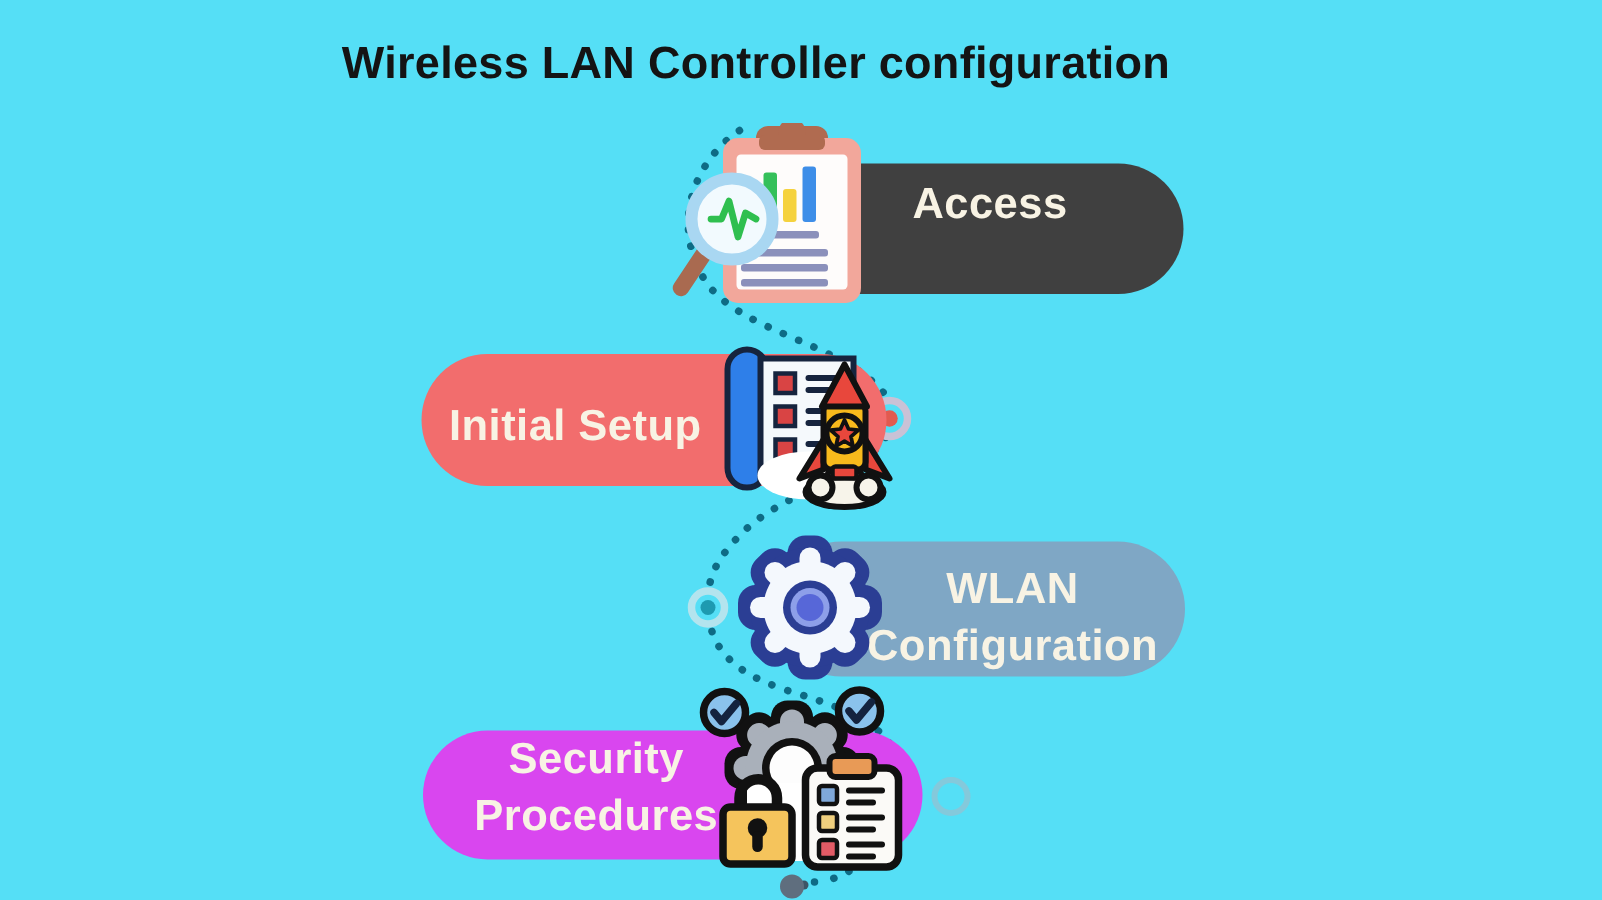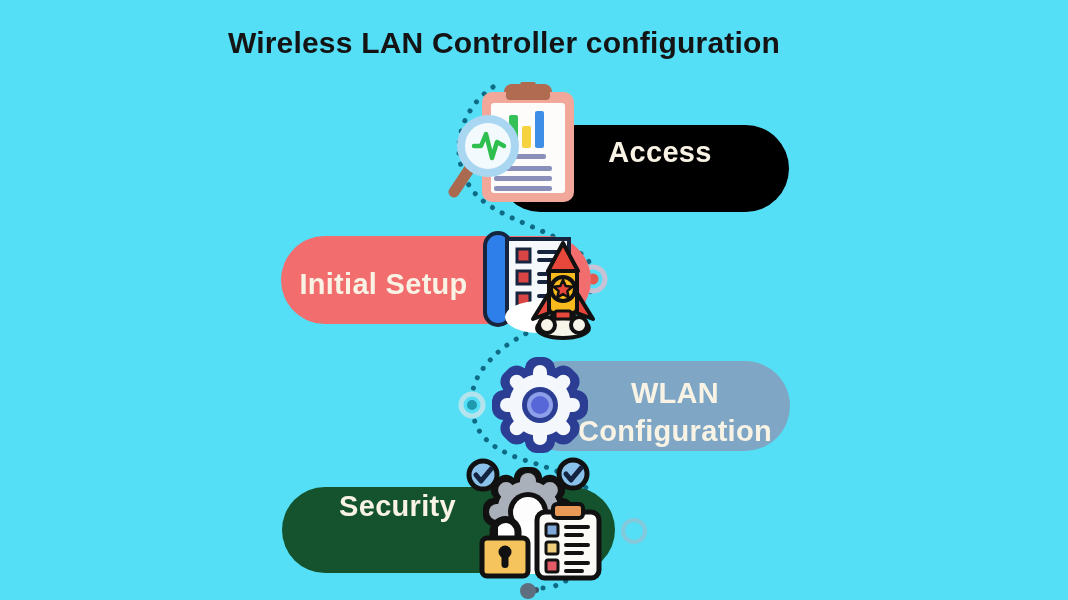--- a/index.html
+++ b/index.html
@@ -83,42 +83,43 @@
 
     <circle cx="634" cy="531" r="11" fill="none" stroke="#98BFD0" stroke-width="4" opacity="0.7"></circle>
 
     <g>
       <circle cx="543" cy="588" r="2.5" fill="#0E6B85"></circle>
       <circle cx="536" cy="590" r="3" fill="#3D5566"></circle>
       <circle cx="528" cy="591" r="8" fill="#5F6E7E"></circle>
     </g>
   </svg>
 
-  <div class="pill pill1" style="background-color: #000000; margin-top: 16px;">
+  <div class="pill pill1" style="background-color: #404040;">
     <div class="pill-text">
       <span>Access</span>
     </div>
   </div>
 
   <div class="pill pill2" style="background-color: rgb(242, 109, 109);">
     <div class="pill-text">
       <span>Initial Setup</span>
     </div>
   </div>
 
   <div class="pill pill3" style="background-color: rgb(127, 167, 197);">
     <div class="pill-text">
       <span>WLAN</span>
       <span>Configuration</span>
     </div>
   </div>
 
-  <div class="pill pill4" style="background-color: #14532d;">
+  <div class="pill pill4" style="background-color: #d946ef;">
     <div class="pill-text">
       <span>Security</span>
+      <span>Procedures</span>
     </div>
   </div>
 
   <svg class="step-icon icon1" width="132" height="128" viewBox="0 0 132 128">
     <rect x="56" y="2" width="48" height="18" rx="8" fill="#B06B50"></rect>
     <circle cx="80" cy="6" r="9" fill="#B06B50"></circle>
     <rect x="34" y="10" width="92" height="110" rx="10" fill="#F2A79B"></rect>
     <rect x="43" y="21" width="74" height="90" rx="3" fill="#FEFCFB"></rect>
     <rect x="58" y="8" width="44" height="10" rx="4" fill="#B06B50"></rect>
     <g>

